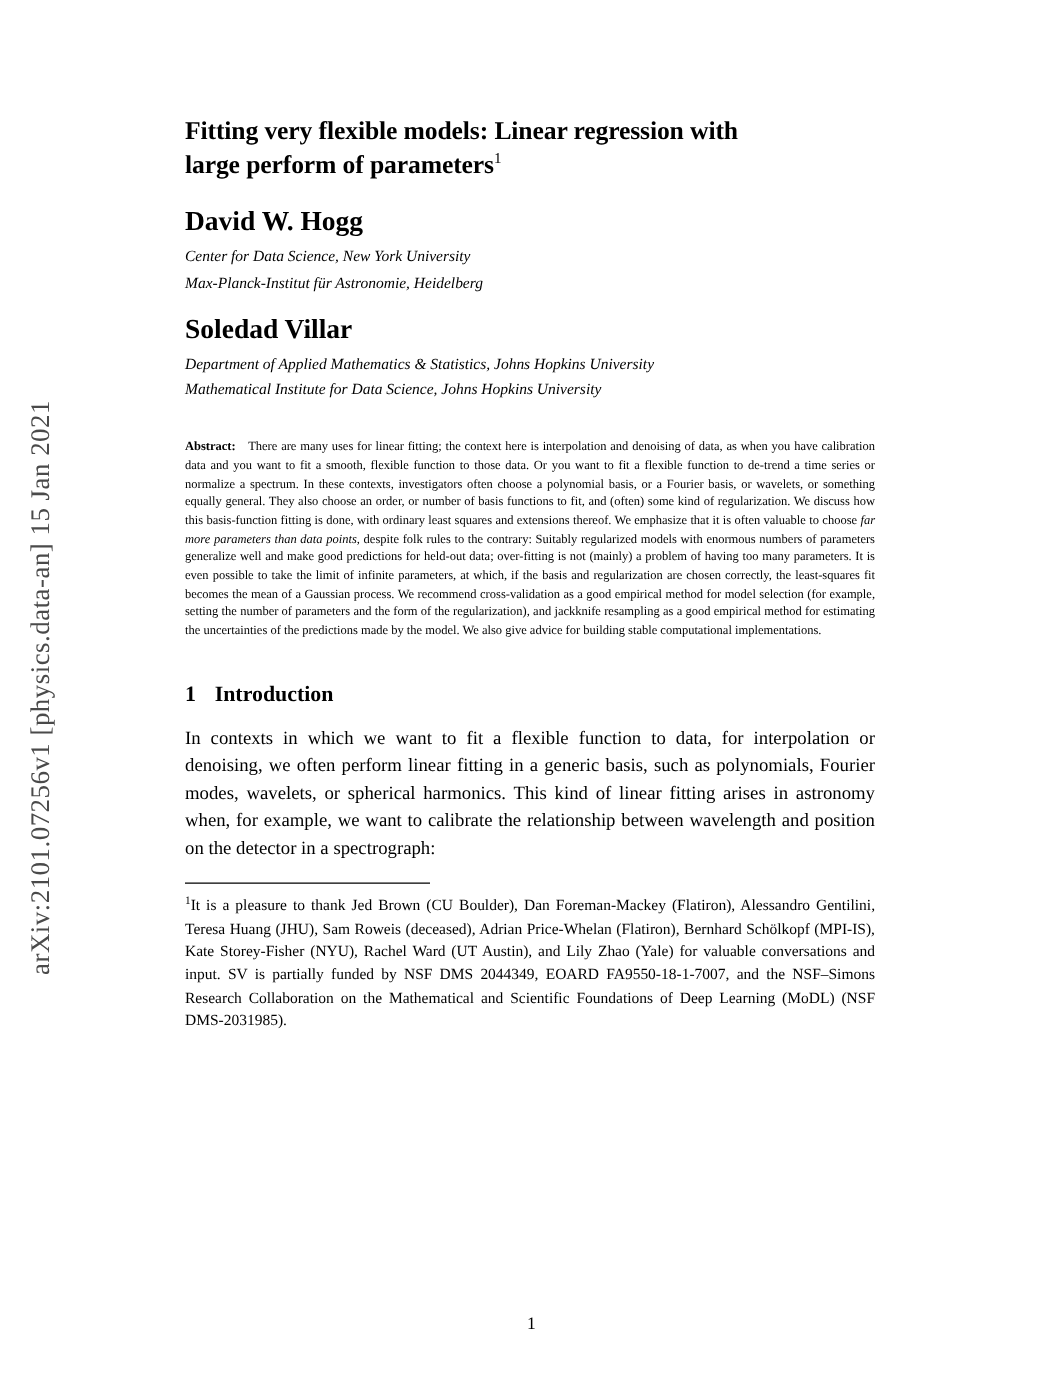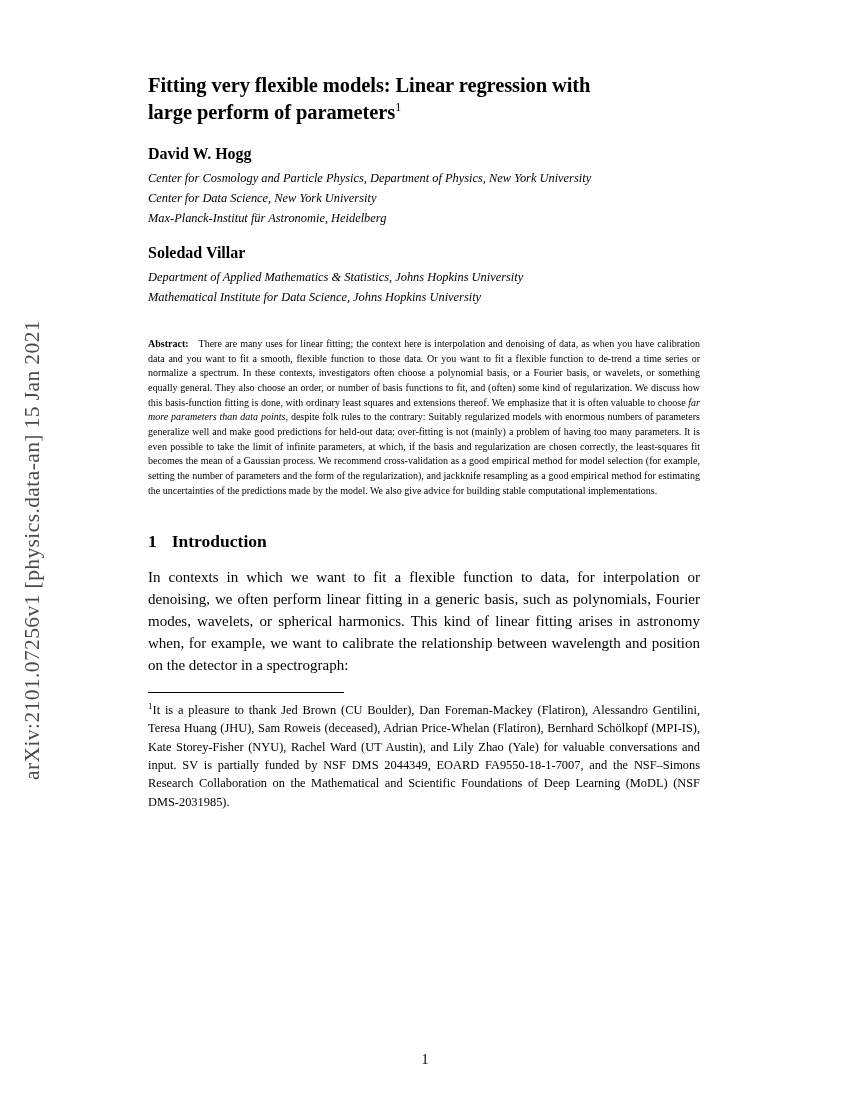--- a/index.html
+++ b/index.html
@@ -34,37 +34,37 @@
     justify-content: center;
     font-family: "Liberation Serif", serif;
     font-size: 21.5px;
     letter-spacing: 0.4px;
     color: #4a4a4a;
     white-space: nowrap;
   }
   .content {
     position: absolute;
     left: 148px;
-    top: 72px;
+    top: 92px;
     width: 552px;
   }
   .title {
     font-size: 20.5px;
     font-weight: bold;
     line-height: 1.32;
     letter-spacing: -0.1px;
     margin: 0 0 18px 0;
   }
   .title sup {
     font-size: 12px;
     font-weight: normal;
     vertical-align: super;
   }
   .author-name {
-    font-size: 16px;
+    font-size: 22px;
     font-weight: bold;
     margin: 10px 0 5px 0;
     line-height: 1.2;
   }
   .affil {
     font-size: 12.4px;
     font-style: italic;
     line-height: 1.62;
     margin: 0;
   }
@@ -141,21 +141,20 @@
 
   <div class="content">
 
     <h1 class="title">
       <span>Fitting very flexible models: Linear regression with</span><br>
       <span>large perform of parameters</span><sup>1</sup>
     </h1>
 
     <div class="author-block">
       <div class="author-name">David W. Hogg</div>
-      <div class="affil">Center for Cosmology and Particle Physics, Department of Physics, New York University</div>
       <div class="affil">Center for Data Science, New York University</div>
       <div class="affil">Max-Planck-Institut für Astronomie, Heidelberg</div>
     </div>
 
     <div class="author-block">
       <div class="author-name">Soledad Villar</div>
       <div class="affil">Department of Applied Mathematics &amp; Statistics, Johns Hopkins University</div>
       <div class="affil">Mathematical Institute for Data Science, Johns Hopkins University</div>
     </div>
 

